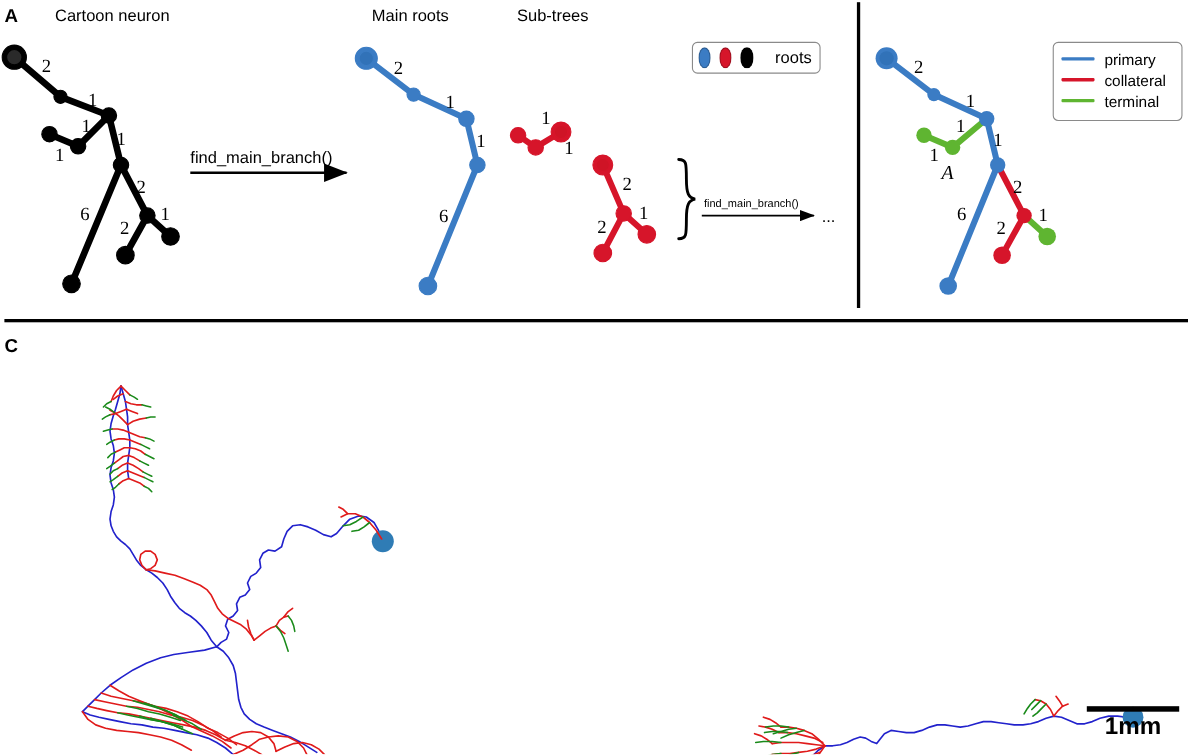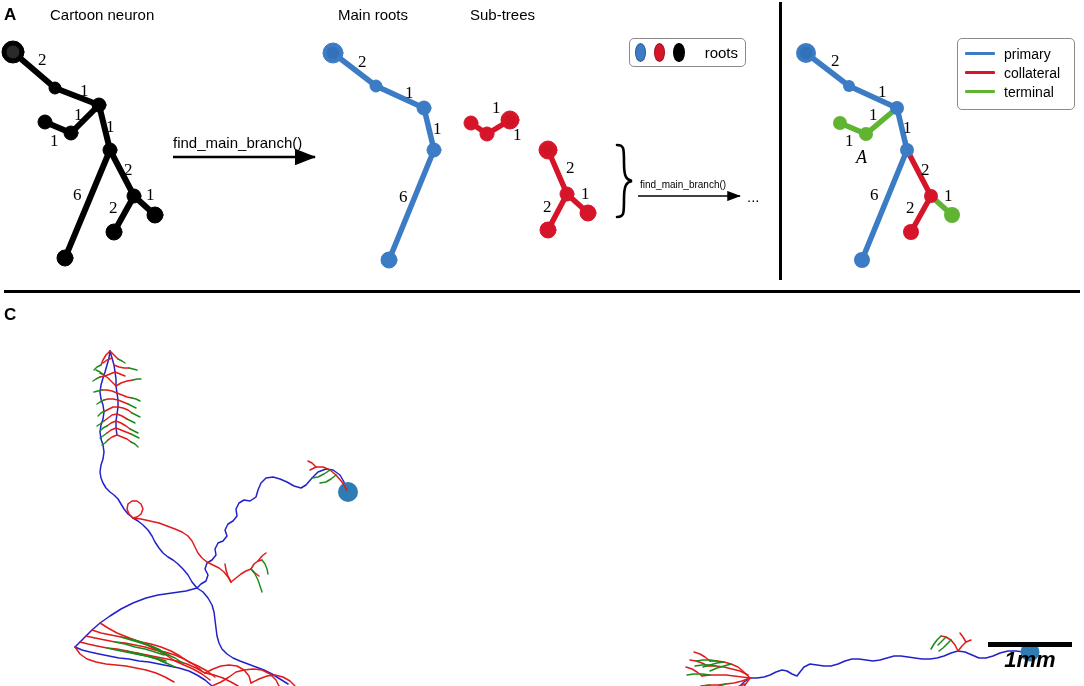--- a/index.html
+++ b/index.html
@@ -120,21 +120,20 @@
     background: #000;
     width: 100%;
   }
   .scalebar-text {
     font-family: "Liberation Sans", sans-serif;
     font-size: 22px;
     font-weight: bold;
     color: #000;
     margin-top: 2px;
     line-height: 1;
-    font-style: italic;
   }
 </style>
 </head>
 <body>
 
 <div id="figure">
 
   <div class="panel-letter" style="left:4px; top:6px;">A</div>
   <div class="panel-title" style="left:50px; top:7px;">Cartoon neuron</div>
   <div class="panel-title" style="left:338px; top:7px;">Main roots</div>

